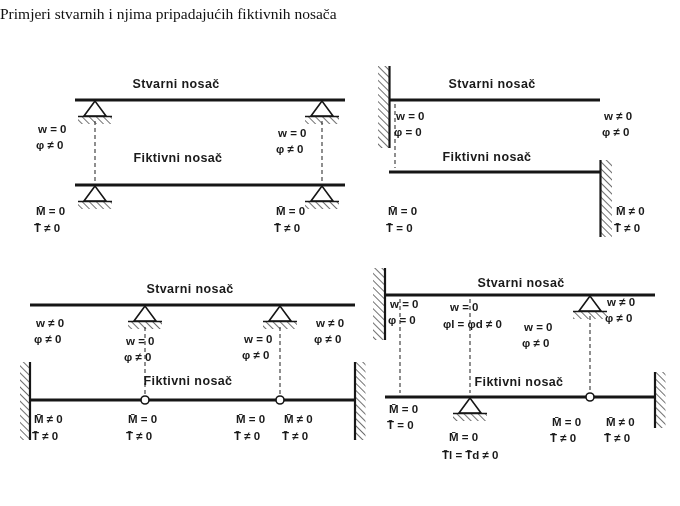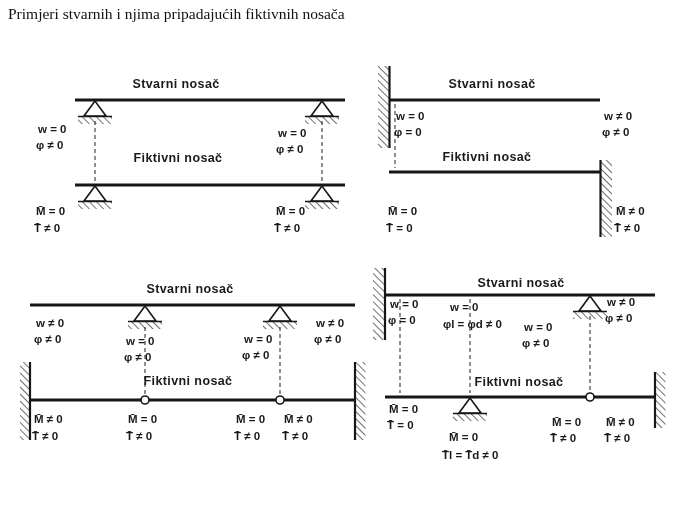--- a/index.html
+++ b/index.html
@@ -2,21 +2,21 @@
 <html><head>
 <meta charset="utf-8">
 <style>
   html,body{margin:0;padding:0}
   body{
     width:680px;height:506px;background:#ffffff;
     position:relative;overflow:hidden;
     font-family:"Liberation Sans",sans-serif;
   }
   .title{
-    position:absolute;left:8px;top:5px;
+    position:absolute;left:0;top:5px;
     font-family:"Liberation Serif",serif;
     font-size:15.5px;color:#101010;white-space:nowrap;
   }
   svg{position:absolute;left:0;top:0}
   svg text{
     font-family:"Liberation Sans",sans-serif;
     font-weight:700;font-size:11.5px;fill:#1a1a1a;
   }
   svg text.beam-label{font-size:12.5px;letter-spacing:.4px}
   .beam{stroke:#161616;stroke-width:2.8;fill:none}

